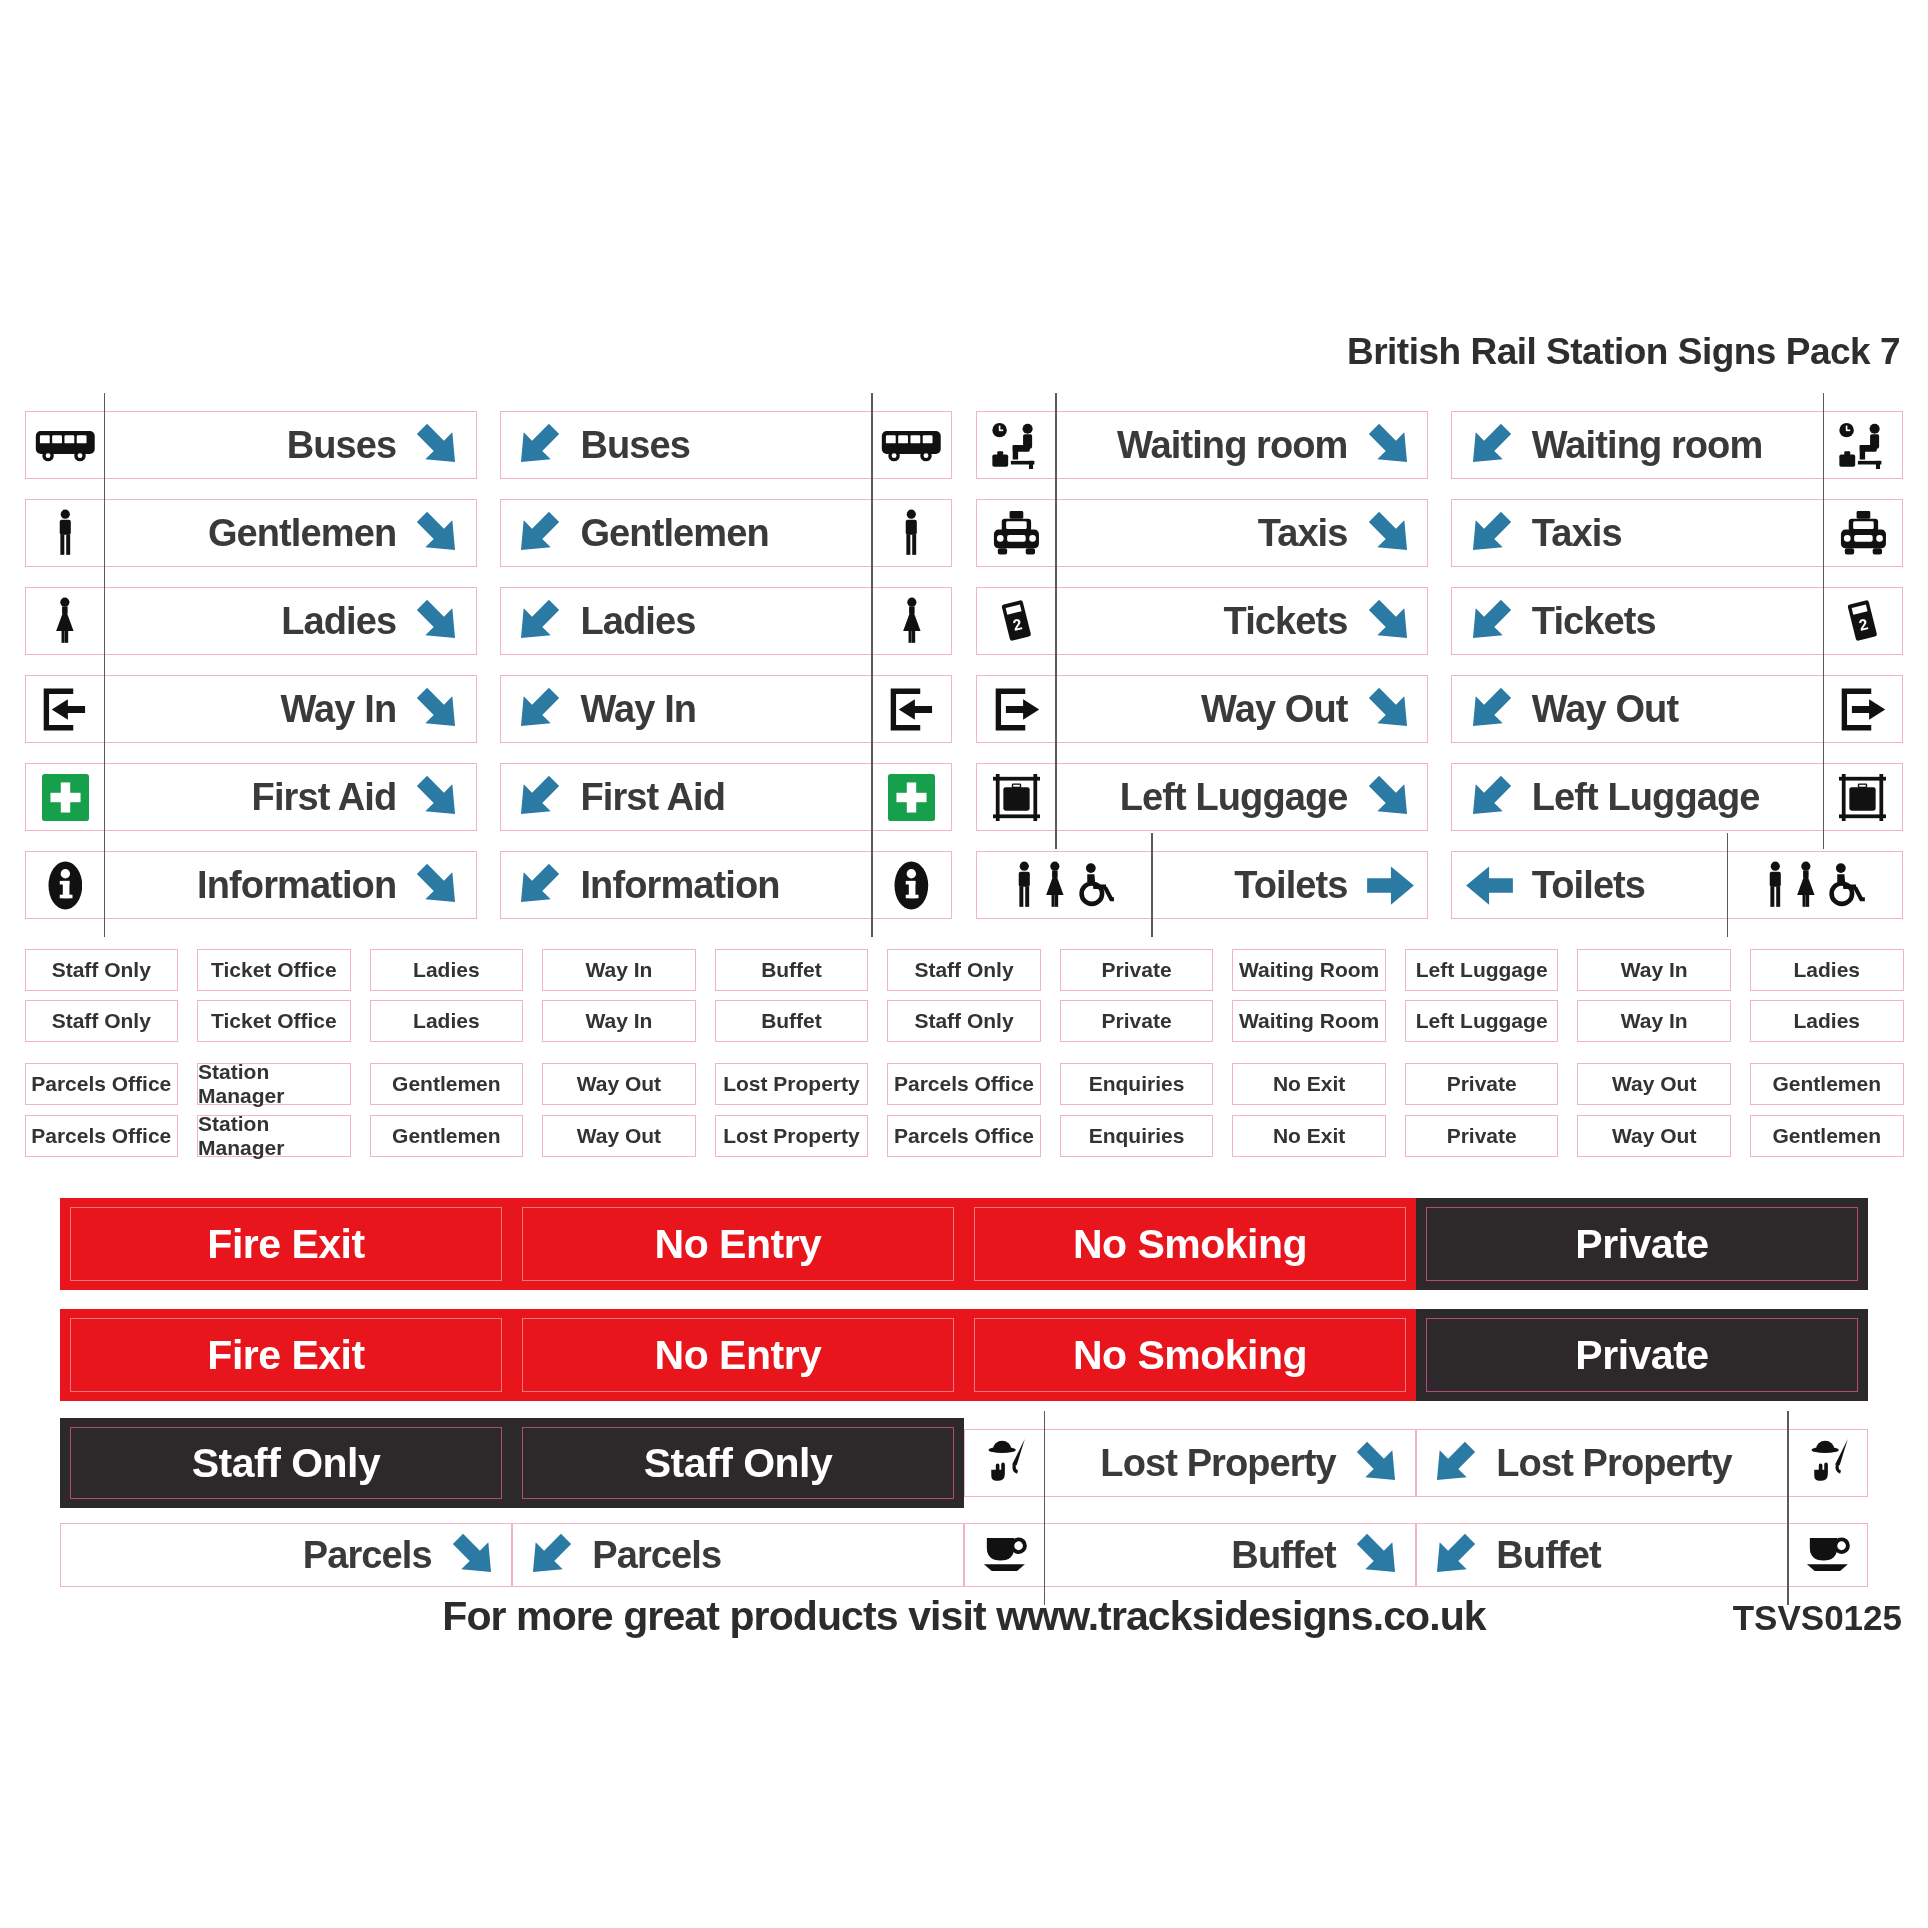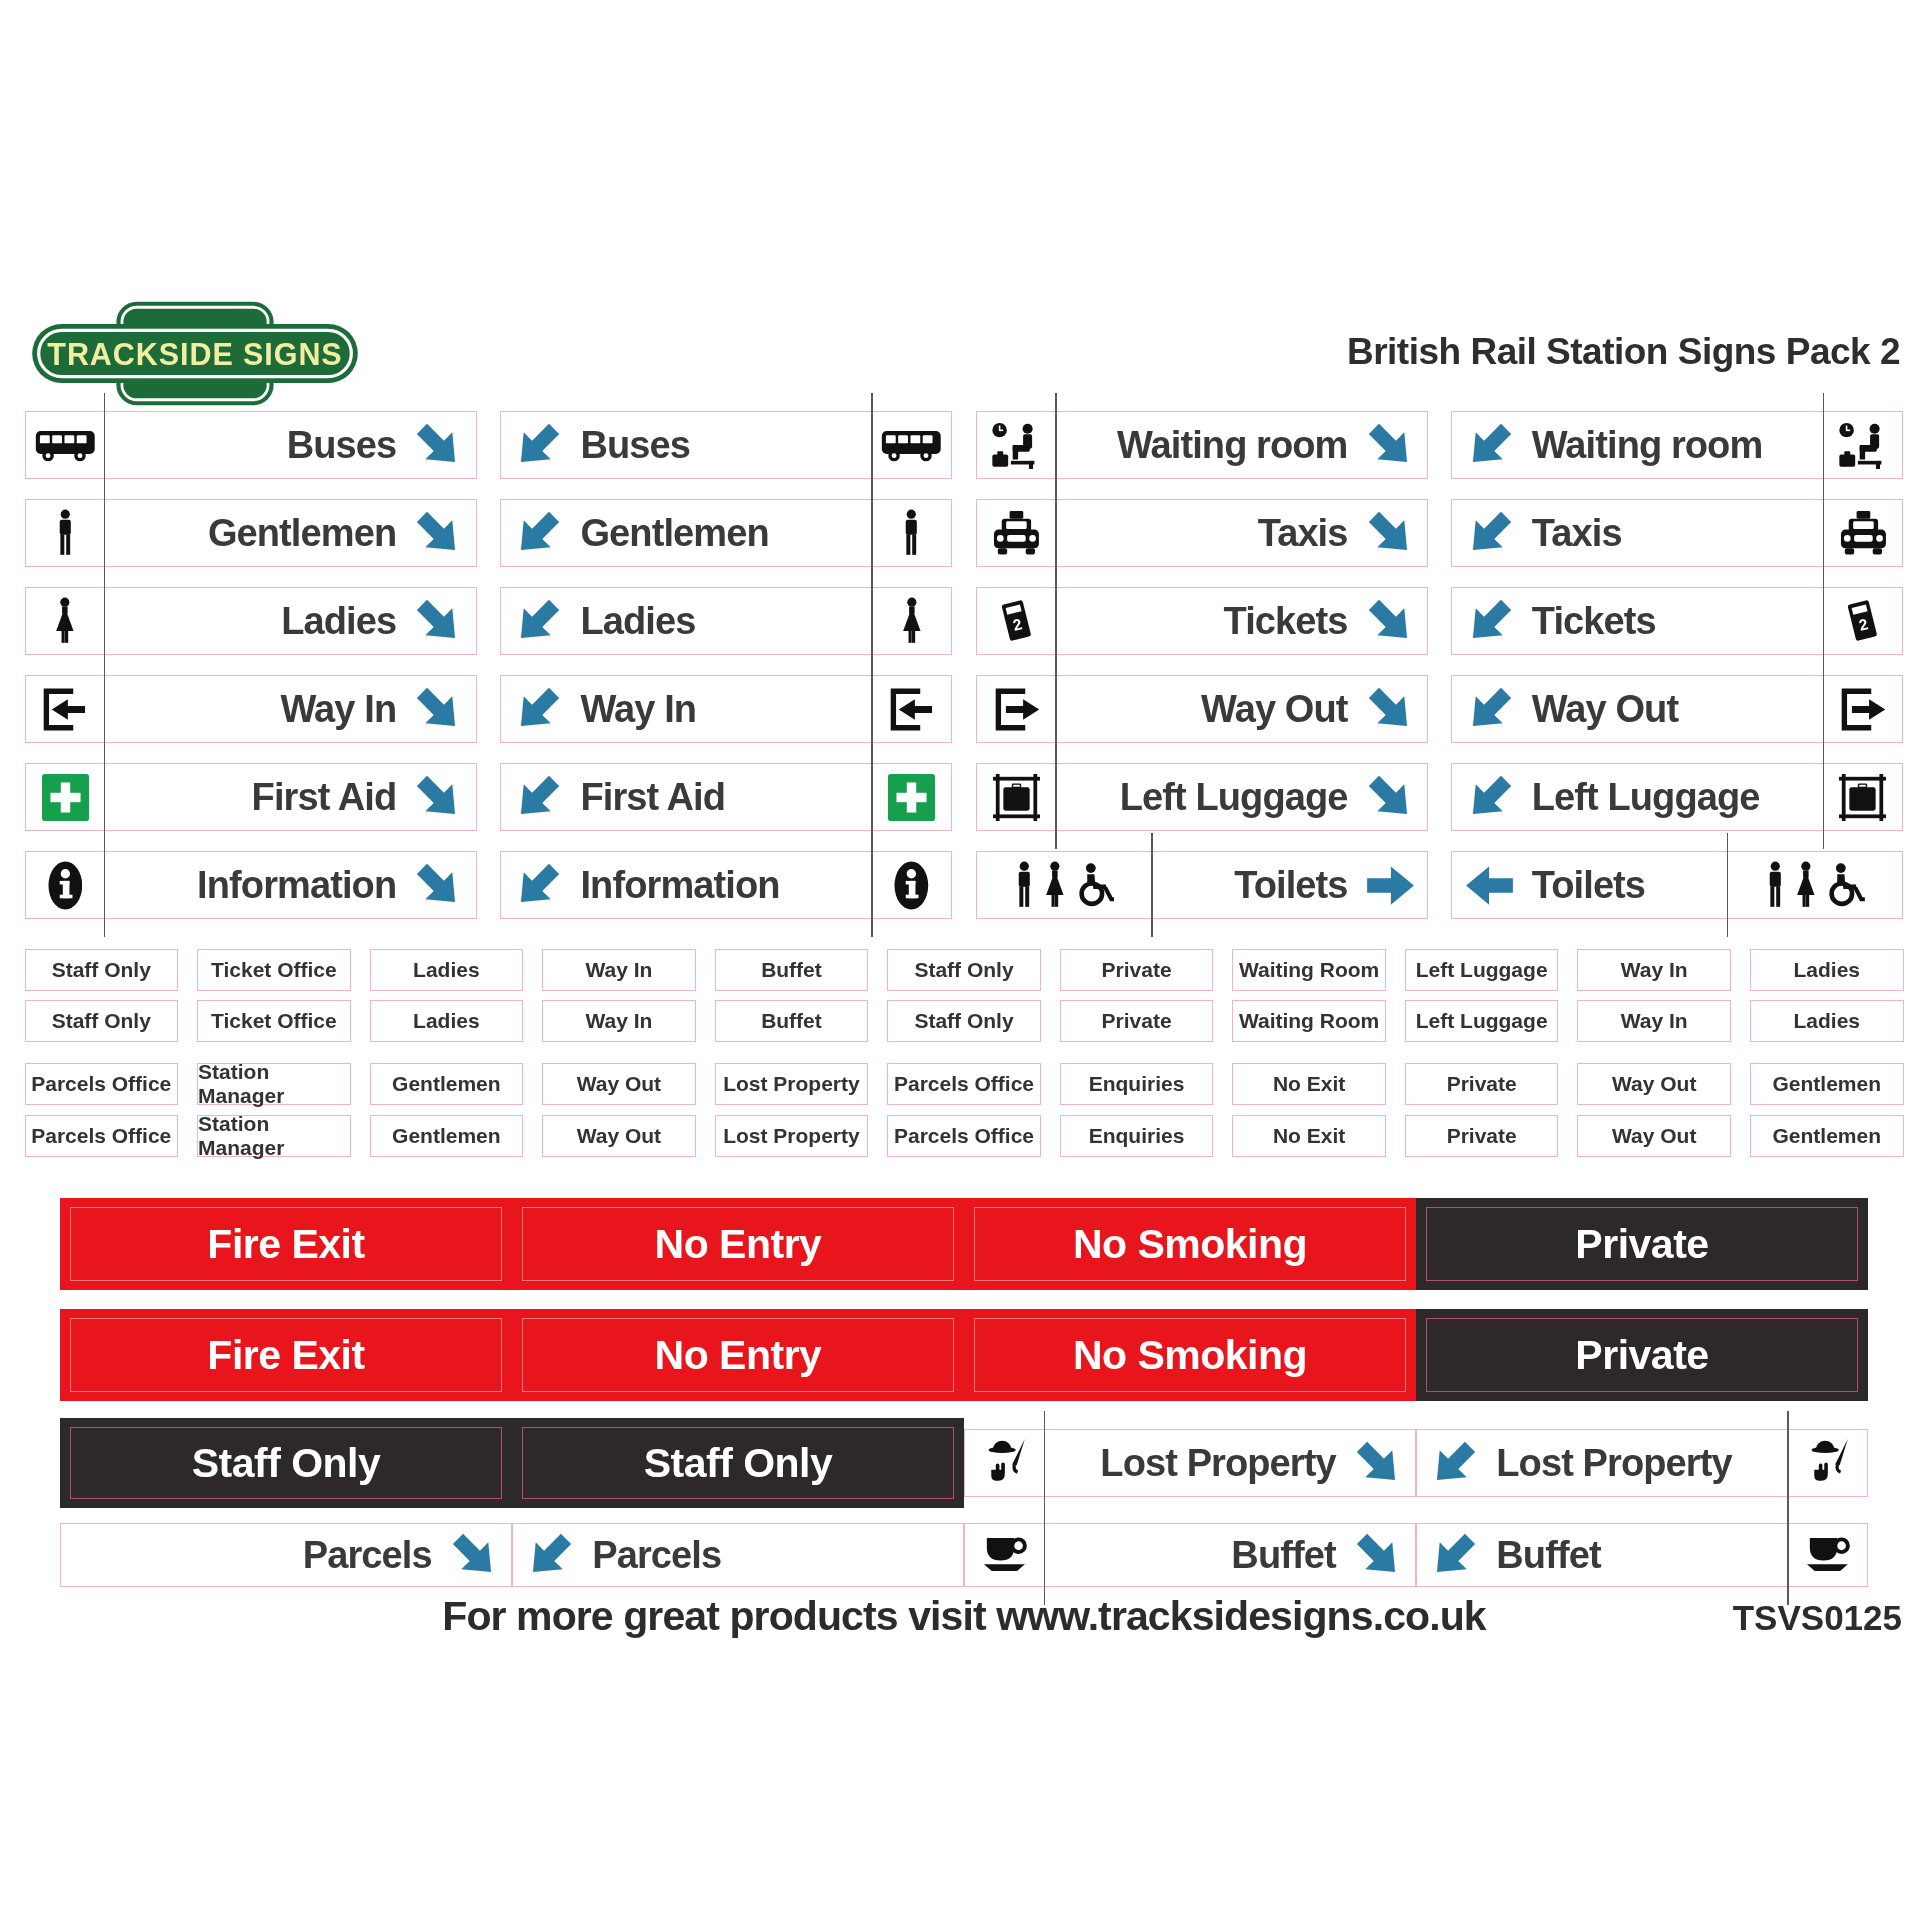--- a/index.html
+++ b/index.html
@@ -43,33 +43,22 @@
   
   .footer-promo{position:absolute;top:1593px;left:0;width:1928px;text-align:center;
                 font-size:41px;font-weight:bold;color:#2c2c2c;letter-spacing:-0.9px;}
   .footer-code{position:absolute;top:1598px;right:26px;font-size:35px;font-weight:bold;color:#2c2c2c;}
 </style>
 </head>
 <body>
 
 <div class="page">
 
-  <div class="logo">
-    <svg width="334" height="111" viewBox="0 0 360 120">
-      <rect x="95" y="4" width="170" height="44" rx="22" fill="#1c6b38"></rect>
-      <rect x="95" y="72" width="170" height="44" rx="22" fill="#1c6b38"></rect>
-      <rect x="101" y="10" width="158" height="32" rx="16" fill="none" stroke="#fff" stroke-width="3"></rect>
-      <rect x="101" y="78" width="158" height="32" rx="16" fill="none" stroke="#fff" stroke-width="3"></rect>
-      <rect x="4" y="28" width="352" height="64" rx="32" fill="#1c6b38"></rect>
-      <rect x="11" y="35" width="338" height="50" rx="25" fill="none" stroke="#fff" stroke-width="3.5"></rect>
-      <text x="180" y="72" text-anchor="middle" fill="#f2eea1" font-size="33" font-weight="bold" letter-spacing="1" font-family="Liberation Sans, sans-serif">TRACKSIDE SIGNS</text>
-    </svg>
-  </div>
-
-  <div class="hdr-title">British Rail Station Signs Pack 2</div>
+
+  <div class="hdr-title">British Rail Station Signs Pack 7</div>
 
   <div class="signs" id="signs">
       <div class="srow">
         <div class="dsign" style="height: 68px;">
           <div class="icon-cell">
             <svg style="height:36px" viewBox="0 0 74 44">
               <rect x="1" y="5" width="72" height="28" rx="6" fill="#111"></rect>
               <rect x="6" y="10" width="12" height="10" rx="1.5" fill="#fff"></rect>
               <rect x="21" y="10" width="12" height="10" rx="1.5" fill="#fff"></rect>
               <rect x="36" y="10" width="12" height="10" rx="1.5" fill="#fff"></rect>

